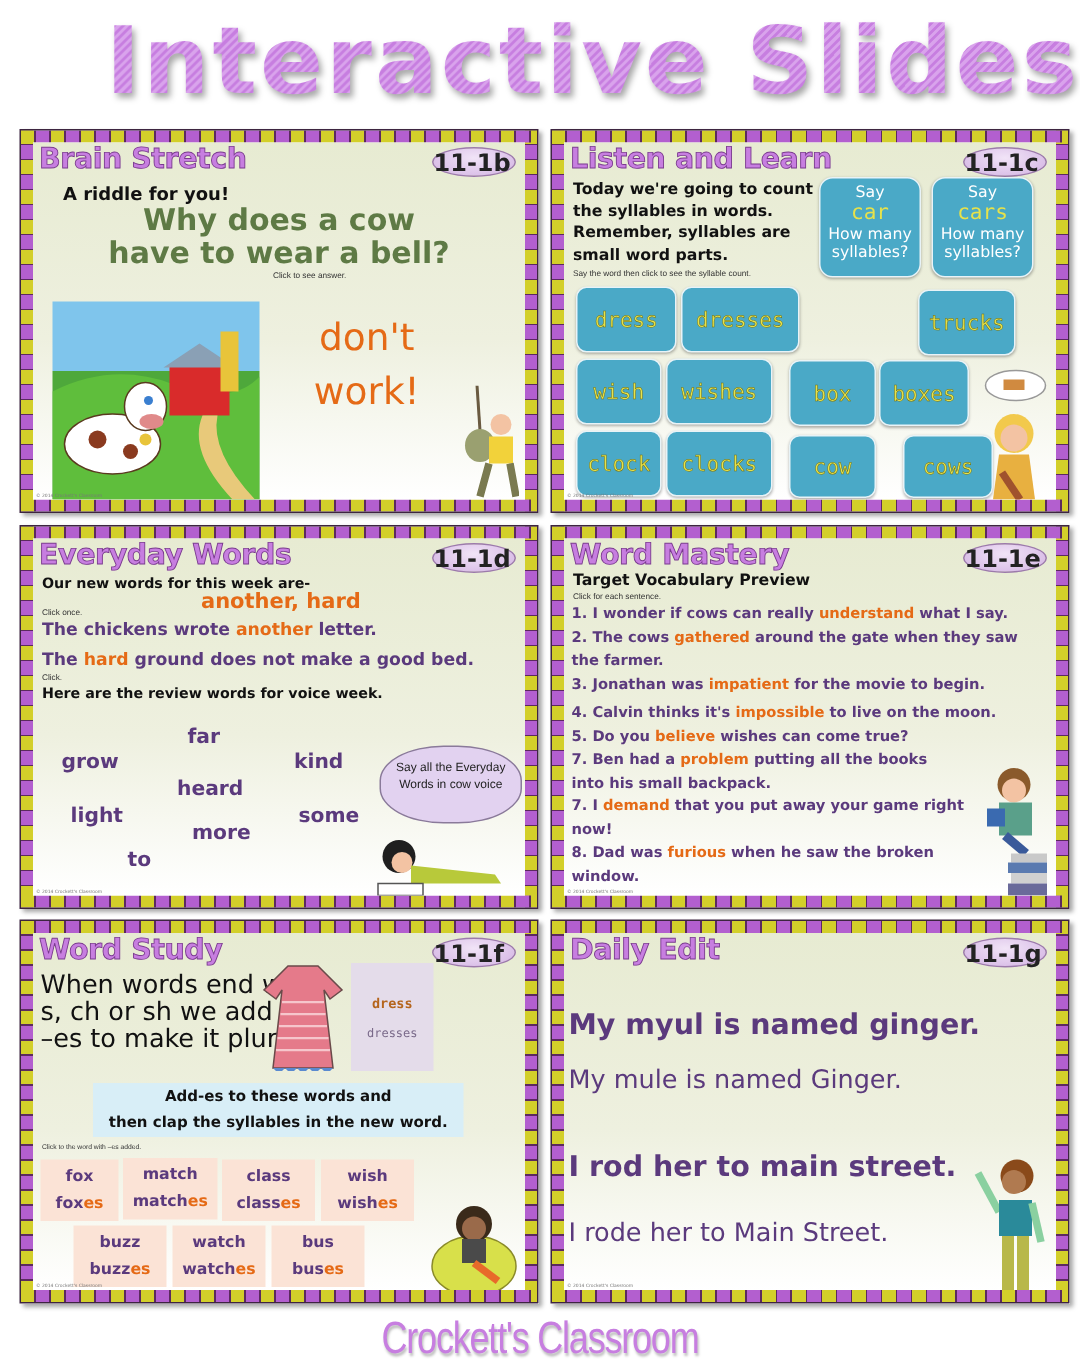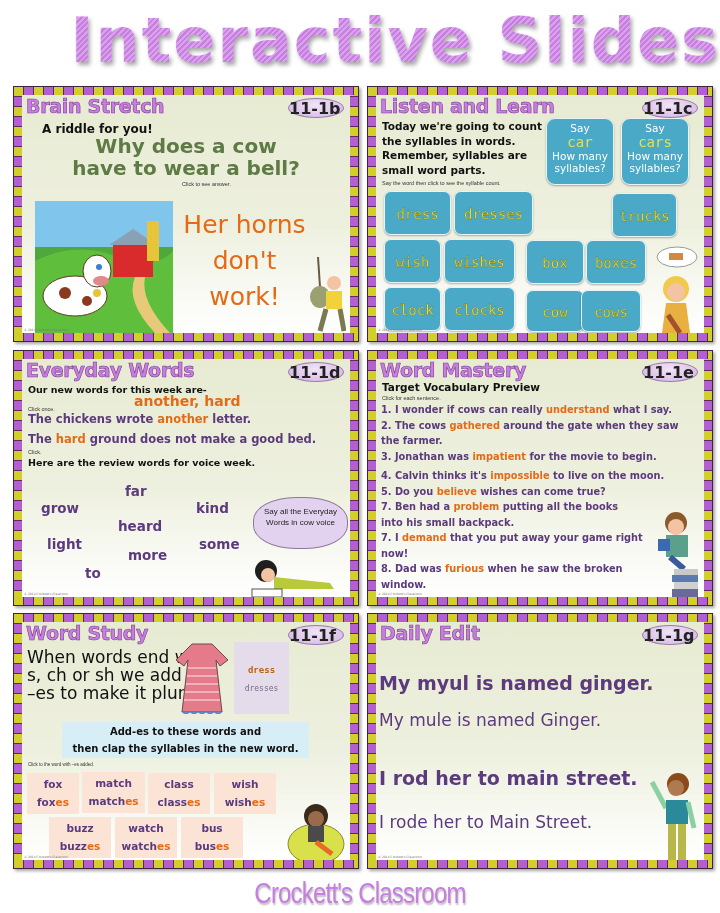--- a/index.html
+++ b/index.html
@@ -60,21 +60,20 @@
     <ellipse cx="40" cy="95" rx="32" ry="20" fill="#fff" stroke="#5a3a1f"></ellipse>
     <circle cx="30" cy="92" r="6" fill="#8a3a1f"></circle>
           <circle cx="52" cy="100" r="5" fill="#8a3a1f"></circle>
     <ellipse cx="62" cy="70" rx="14" ry="16" fill="#fff" stroke="#5a3a1f"></ellipse>
     <circle cx="64" cy="66" r="3" fill="#3a7fd0"></circle>
     <ellipse cx="66" cy="80" rx="8" ry="5" fill="#e08a8a"></ellipse>
     <circle cx="62" cy="92" r="4" fill="#e8c43a"></circle>
    </svg>
   </div>
   <div style="position:absolute;left:160px;top:112px;width:125px;text-align:center;font-family:'DejaVu Sans',sans-serif;font-size:25px;line-height:36px;color:#e56a16">
-   <div>Her horns</div>
    <div>don't</div>
    <div>work!</div>
   </div>
   <div class="pic" style="right:4px;top:162px;width:40px;height:78px">
    <svg width="40" height="78">
           <line x1="12" y1="0" x2="14" y2="30" stroke="#6a5a40" stroke-width="2"></line>
           <ellipse cx="14" cy="40" rx="10" ry="11" fill="#9aa070"></ellipse>
           <circle cx="28" cy="26" r="7" fill="#f3c3a3"></circle>
           <path d="M20 34 H36 V52 H20Z" fill="#f2d23a"></path>
           <path d="M20 52 L14 74 M34 52 L38 74" stroke="#7a7a50" stroke-width="5"></path>
@@ -110,21 +109,21 @@
   <div class="tile" style="left:8px;top:96px;width:67px;height:44px;line-height:44px">dress</div>
   <div class="tile" style="left:78px;top:96px;width:79px;height:44px;line-height:44px">dresses</div>
   <div class="tile" style="left:236px;top:98px;width:65px;height:44px;line-height:44px">trucks</div>
   <div class="tile" style="left:8px;top:144px;width:57px;height:44px;line-height:44px">wish</div>
   <div class="tile" style="left:68px;top:144px;width:71px;height:44px;line-height:44px">wishes</div>
   <div class="tile" style="left:150px;top:145px;width:58px;height:44px;line-height:44px">box</div>
   <div class="tile" style="left:210px;top:145px;width:60px;height:44px;line-height:44px">boxes</div>
   <div class="tile" style="left:8px;top:192px;width:57px;height:44px;line-height:44px">clock</div>
   <div class="tile" style="left:68px;top:192px;width:71px;height:44px;line-height:44px">clocks</div>
   <div class="tile" style="left:150px;top:195px;width:58px;height:42px;line-height:42px">cow</div>
-  <div class="tile" style="left:205px;top:195px;width:60px;height:42px;line-height:42px">cows</div>
+  <div class="tile" style="left:226px;top:195px;width:60px;height:42px;line-height:42px">cows</div>
   <div class="pic" style="right:2px;top:150px;width:50px;height:90px">
    <svg width="50" height="90">
           <ellipse cx="25" cy="12" rx="20" ry="10" fill="#fff" stroke="#999"></ellipse>
           <rect x="17" y="8" width="14" height="7" fill="#d08a40"></rect>
           <circle cx="24" cy="44" r="13" fill="#f2c94c"></circle>
           <circle cx="24" cy="47" r="9" fill="#f3c3a3"></circle>
           <path d="M14 58 H34 L38 88 H10Z" fill="#e8b040"></path>
           <path d="M16 70 L28 88" stroke="#a0522d" stroke-width="5"></path>
         </svg>
   </div>

